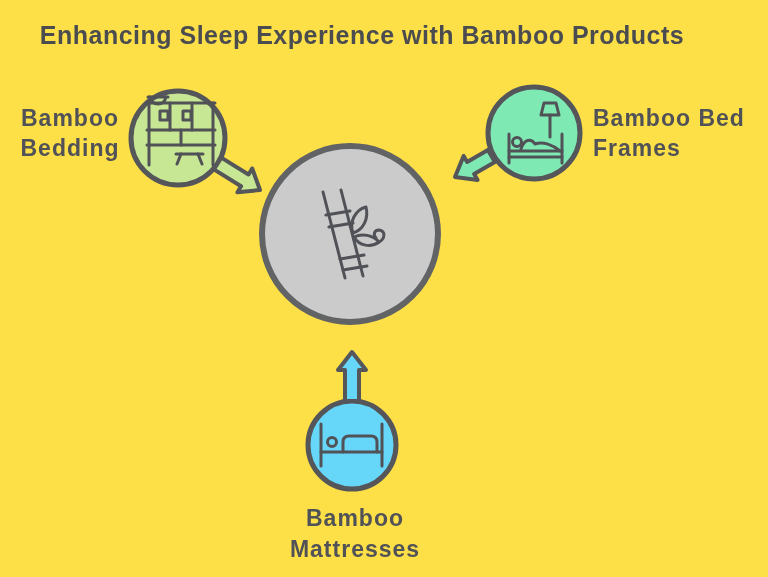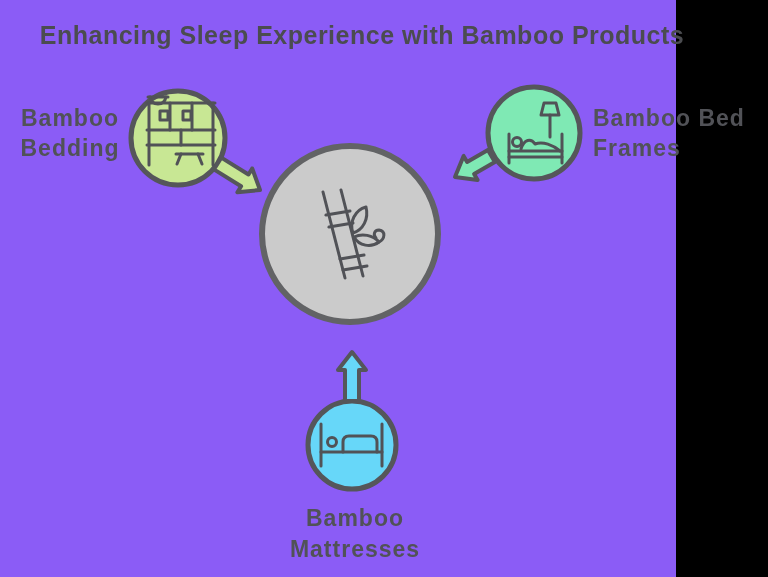--- a/index.html
+++ b/index.html
@@ -5,23 +5,23 @@
   html, body {
     margin: 0;
     padding: 0;
     background: #000000;
     width: 768px;
     height: 577px;
     overflow: hidden;
   }
   .stage {
     position: relative;
-    width: 676px;
+    width: 768px;
     height: 577px;
-    background: #8b5cf6;
+    background: #fde047;
   }
   svg { display: block; }
 
   .title-text {
     font-family: "Liberation Sans", sans-serif;
     font-weight: bold;
     font-size: 25px;
     letter-spacing: 0.5px;
     fill: #4b4c50;
   }

